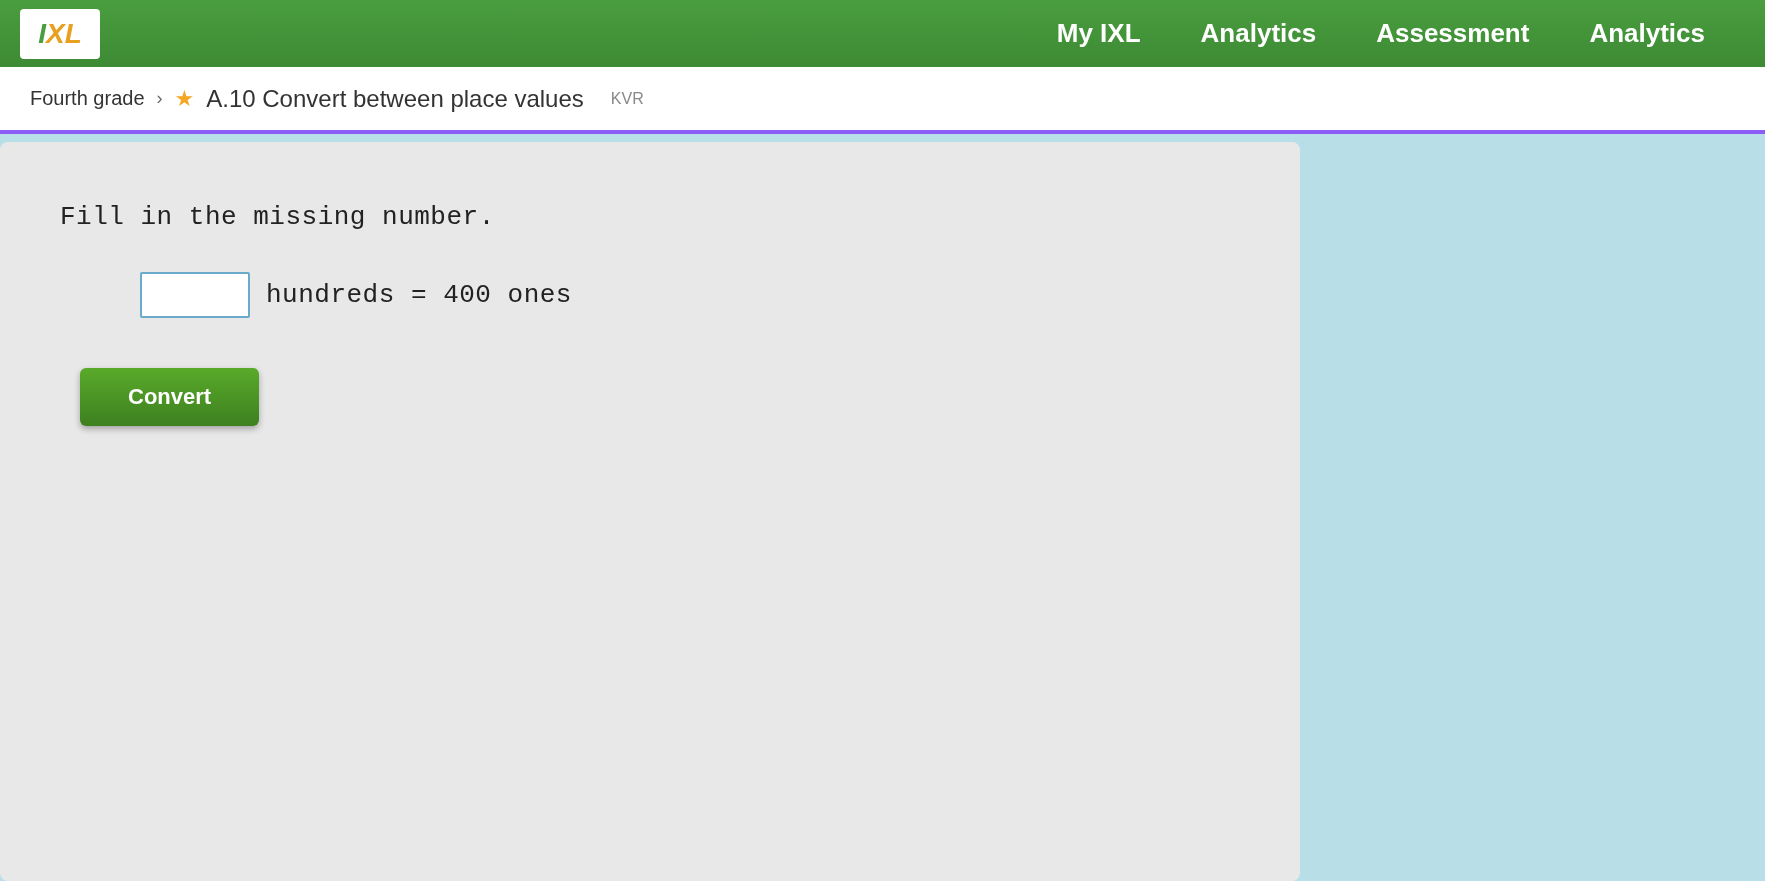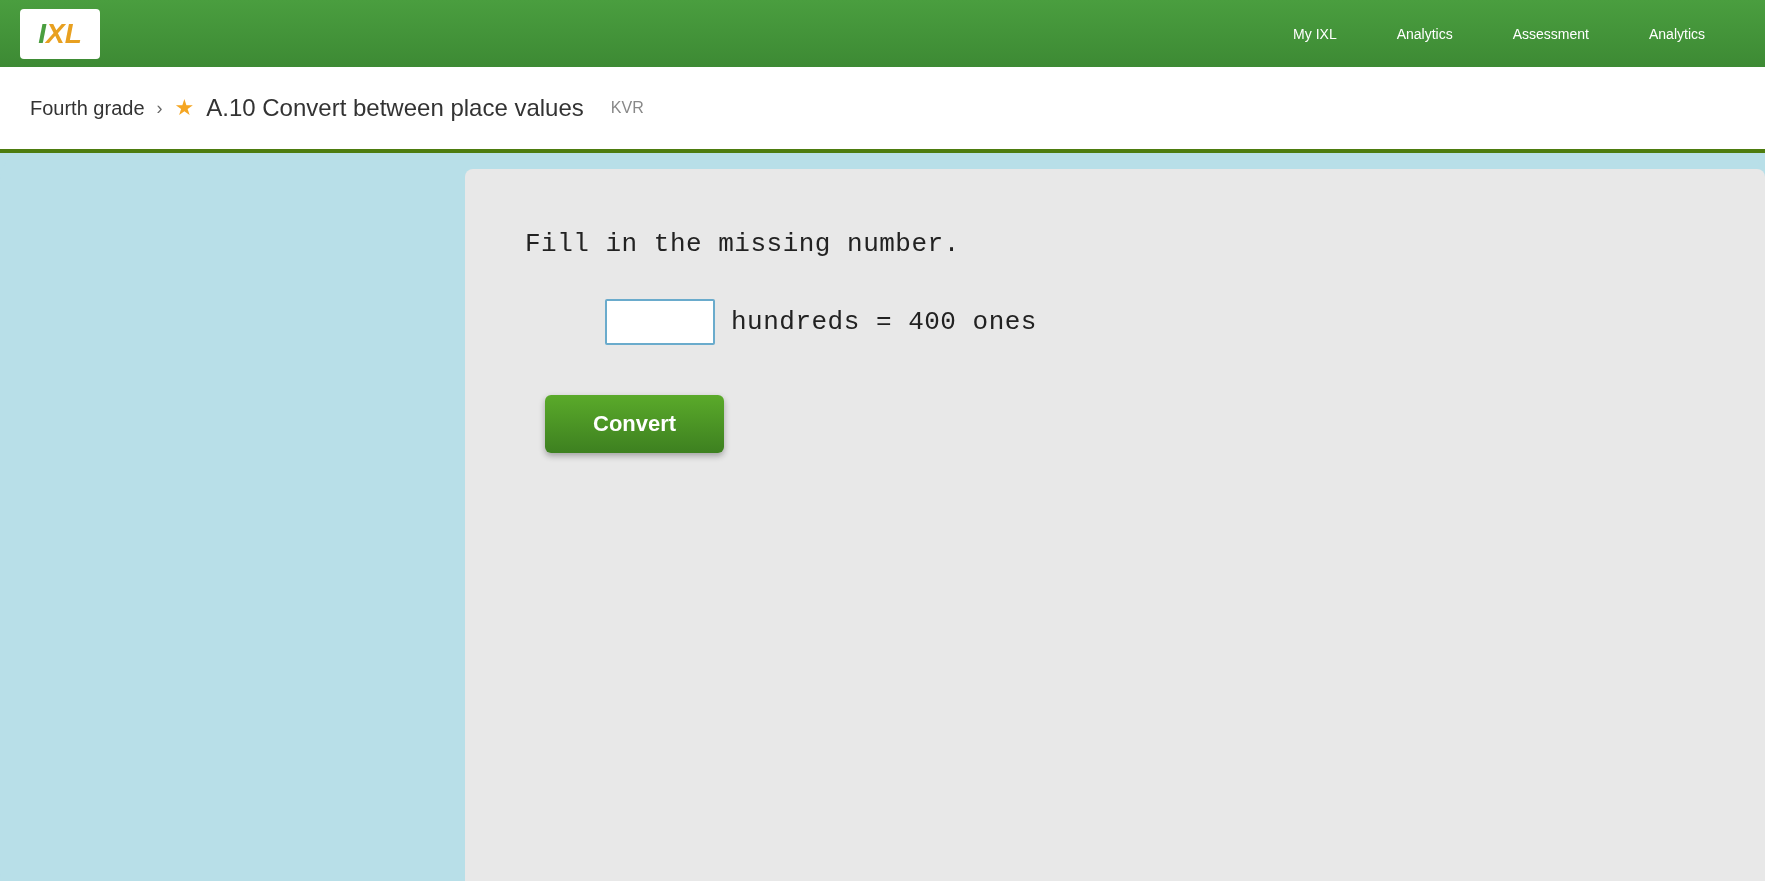--- a/index.html
+++ b/index.html
@@ -51,35 +51,35 @@
       display: flex;
       align-items: center;
       margin-left: auto;
       gap: 60px;
       padding-right: 40px;
     }
 
     .nav-link {
       color: white;
       text-decoration: none;
-      font-size: 14px;
-      font-weight: 400;
+      font-size: 26px;
+      font-weight: 700;
       cursor: pointer;
       text-align: right;
     }
 
     
     .breadcrumb-bar {
       width: 100%;
-      height: 86px;
+      height: 67px;
       background: white;
       display: flex;
       align-items: center;
       padding: 16px 30px;
-      border-bottom: 4px solid #4d7c0f;
+      border-bottom: 4px solid #8b5cf6;
       gap: 8px;
     }
 
     .breadcrumb-grade {
       font-size: 20px;
       color: #333;
       font-weight: 500;
       cursor: pointer;
     }
 
@@ -106,22 +106,22 @@
       margin-left: 19px;
       font-weight: normal;
     }
 
     
     .main-content {
       width: 100%;
       height: calc(881px - 67px - 67px);
       background: #b8dfe8;
       display: flex;
-      justify-content: flex-end;
-      padding-top: 16px;
+      justify-content: flex-start;
+      padding-top: 8px;
       border-radius: 26px;
     }
 
     .exercise-panel {
       width: 1300px;
       background: #e8e8e8;
       border-radius: 8px;
       padding: 60px 60px;
       min-height: 600px;
     }

